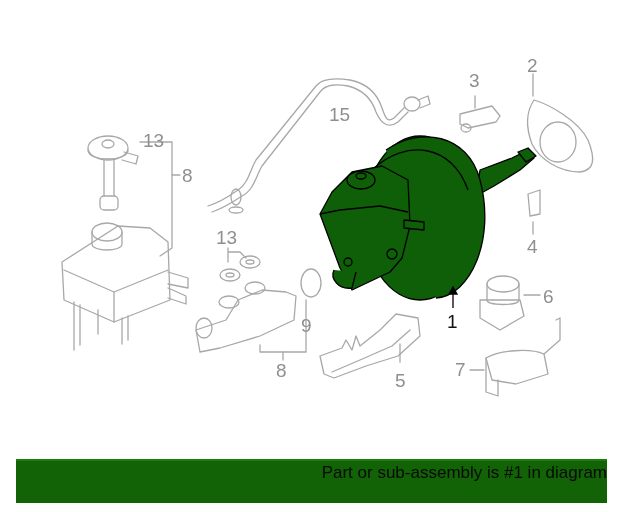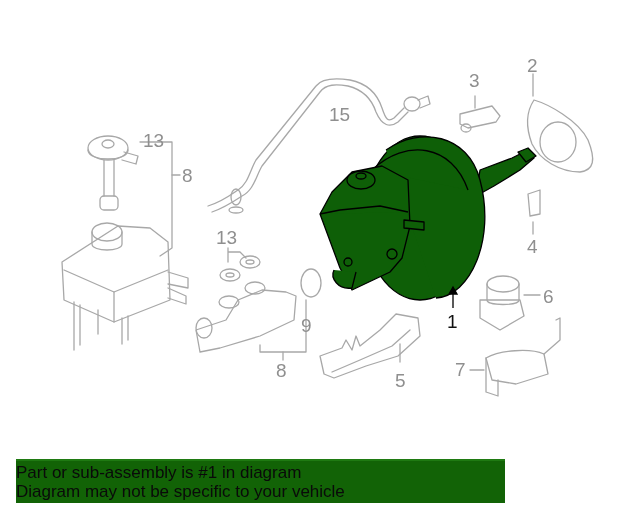--- a/index.html
+++ b/index.html
@@ -1,20 +1,20 @@
 <!DOCTYPE html>
 <html><head>
 <meta charset="utf-8">
 <style>
   html, body { margin:0; padding:0; background:#ffffff; }
   body { width:640px; height:512px; position:relative; overflow:hidden; font-family:"Liberation Sans", sans-serif; }
   #diagram { position:absolute; left:0; top:0; width:640px; height:450px; }
   .callout { position:absolute; font-family:"Liberation Sans", sans-serif; font-size:19px; color:#8f8f8f; line-height:1; }
   .callout.main { color:#111111; }
-  #banner { position:absolute; left:16px; top:459px; width:489px; height:44px; background:#126306; border-top:2px solid #1f7a12; box-sizing:border-box; text-align:left; }
+  #banner { position:absolute; left:16px; top:459px; width:591px; height:44px; background:#126306; border-top:2px solid #1f7a12; box-sizing:border-box; text-align:right; }
   #banner div { font-size:17px; line-height:19px; color:#0a0a0a; font-family:"Liberation Sans", sans-serif; }
   #banner .l1 { padding-top:2px; }
 </style>
 </head>
 <body>
 
 <div id="diagram">
   <svg width="640" height="450" viewBox="0 0 640 450">
     <g fill="none" stroke="#a8a8a8" stroke-width="1.3" stroke-linejoin="round" stroke-linecap="round">
 
@@ -136,14 +136,13 @@
   <span class="callout" style="left:276px;top:361px;">8</span>
   <span class="callout" style="left:301px;top:316px;">9</span>
   <span class="callout" style="left:216px;top:228px;">13</span>
   <span class="callout" style="left:182px;top:166px;">8</span>
   <span class="callout" style="left:143px;top:131px;">13</span>
   <span class="callout" style="left:329px;top:105px;">15</span>
 </div>
 
 <div id="banner">
   <div class="l1">Part or sub-assembly is #1 in diagram</div>
-  <div class="l2">Diagram may not be specific to your vehicle</div>
 </div>
 
 </body></html>

